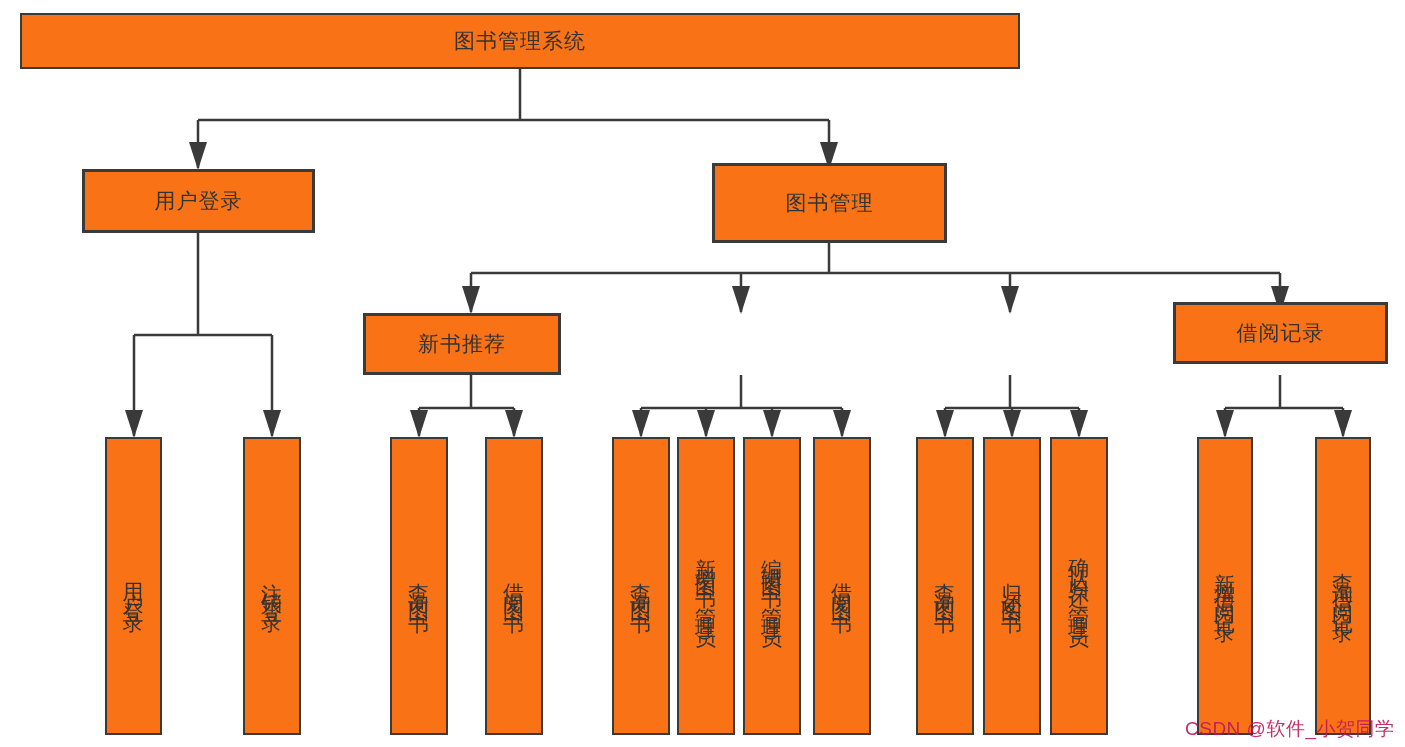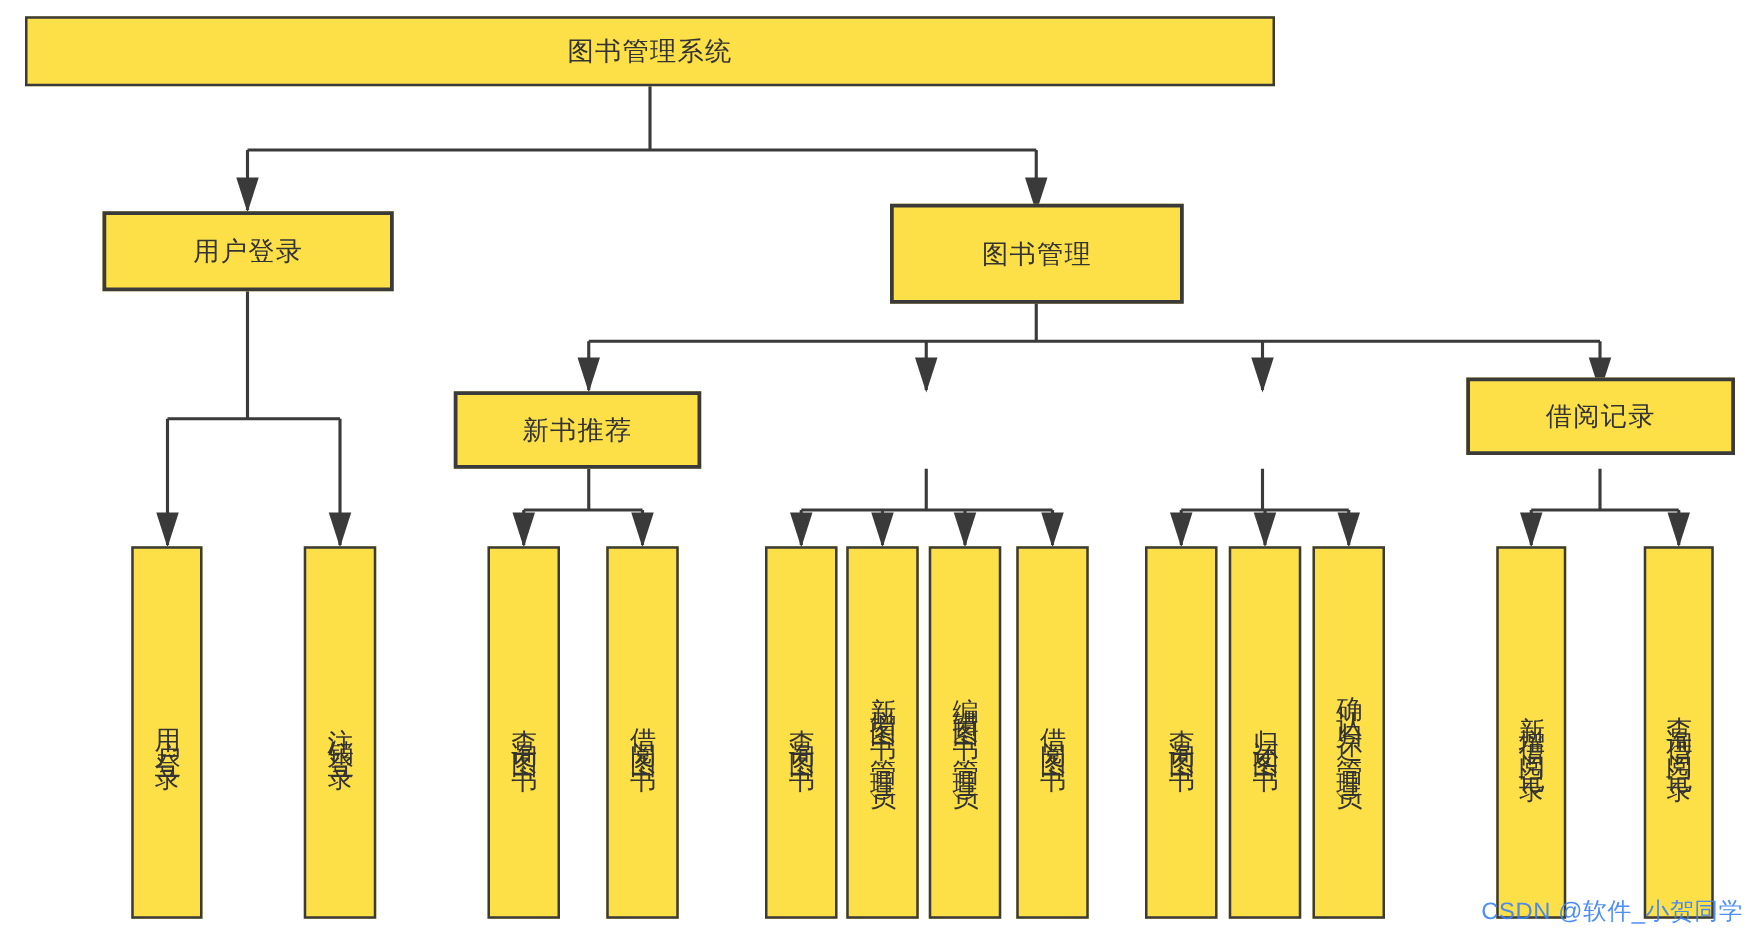--- a/index.html
+++ b/index.html
@@ -6,21 +6,21 @@
   #stage{
     position:relative;
     width:1405px;height:747px;
     background:#ffffff;
     font-family:"Liberation Sans","DejaVu Sans",sans-serif;
     overflow:hidden;
   }
   #connectors{position:absolute;left:0;top:0;z-index:0;}
   .node{
     position:absolute;
-    background:#fde047;
+    background:#f97316;
     border:3px solid #3a3a3a;
     box-sizing:border-box;
     display:flex;align-items:center;justify-content:center;
     z-index:1;
   }
   .node.root{border-width:2.5px;}
   .hlabel{
     color:#333333;
     font-size:21px;
     letter-spacing:1px;
@@ -32,21 +32,21 @@
     font-size:21px;
     writing-mode:vertical-rl;
     text-orientation:mixed;
     letter-spacing:10px;
     line-height:1;
     white-space:nowrap;
   }
   .watermark{
     position:absolute;
     z-index:3;
-    color:#3b82f6;
+    color:#be185d;
     font-size:19px;
     letter-spacing:0.5px;
     opacity:0.9;
     white-space:nowrap;
   }
 </style>
 </head>
 <body>
 
 <div id="stage">

